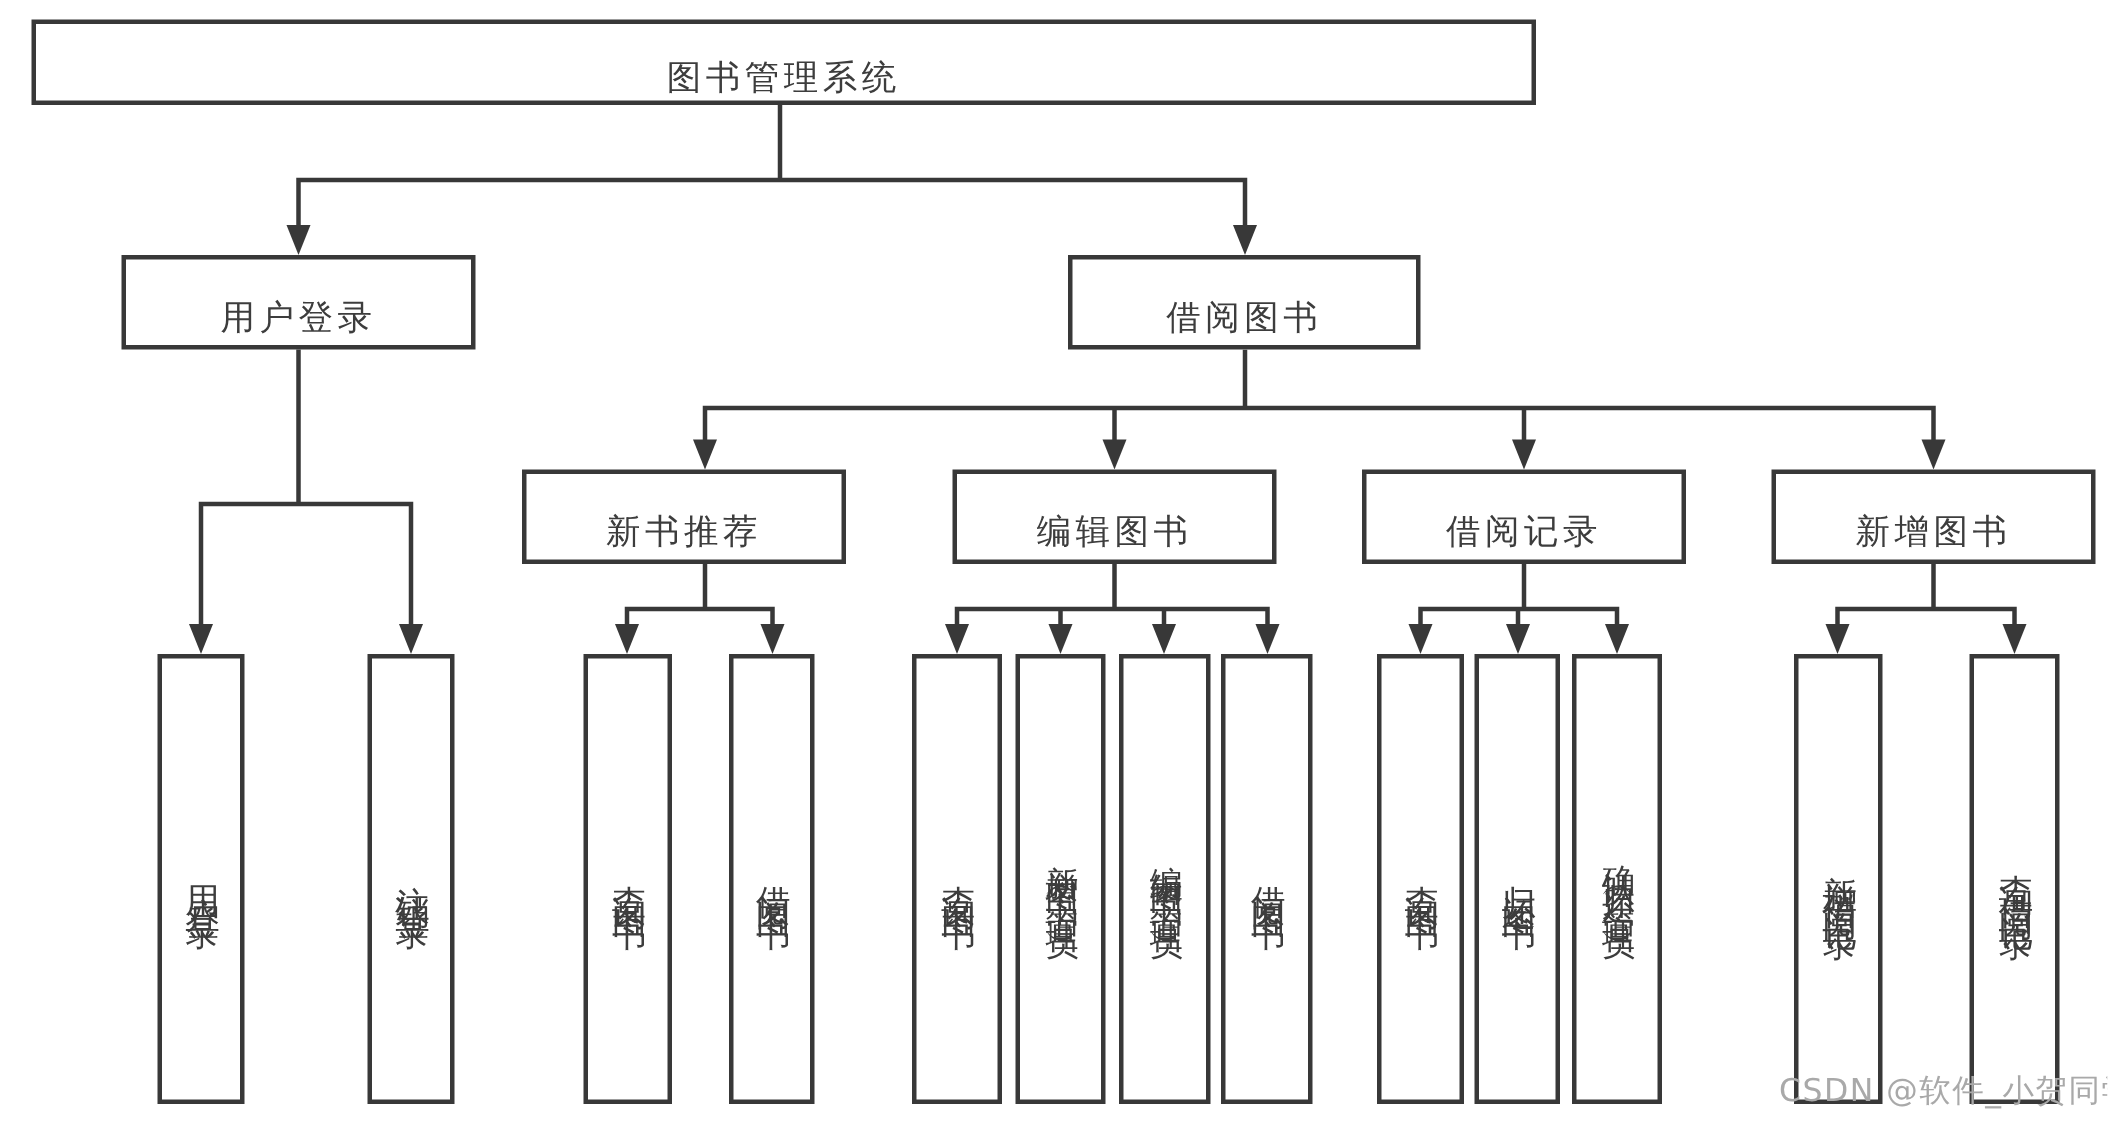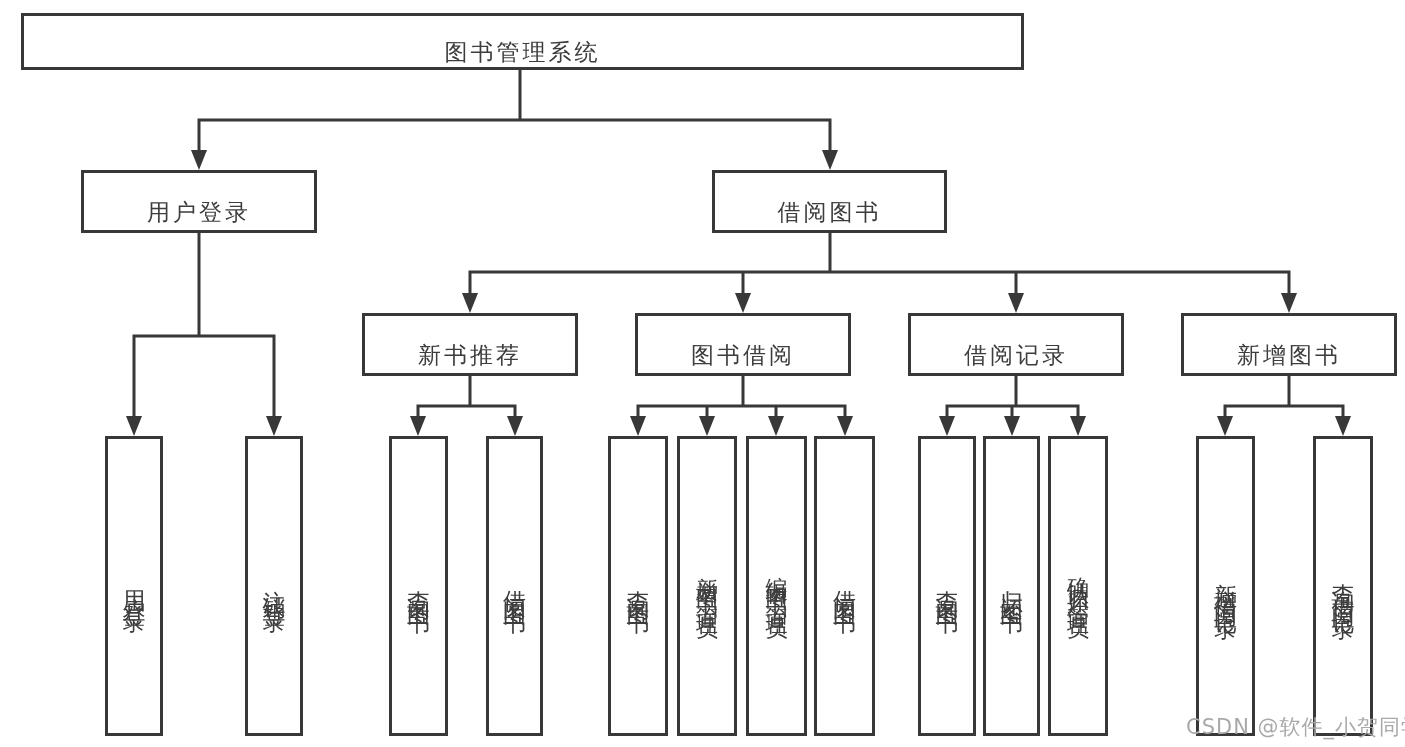--- a/index.html
+++ b/index.html
@@ -106,25 +106,25 @@
     <span class="hlabel">图书管理系统</span>
   </div>
 
   <div class="node" style="left:81px;top:170px;width:236px;height:63px">
     <span class="hlabel">用户登录</span>
   </div>
   <div class="node" style="left:712px;top:170px;width:235px;height:63px">
     <span class="hlabel">借阅图书</span>
   </div>
 
-  <div class="node" style="left:362px;top:313px;width:216px;height:63px">
+  <div class="node" style="left:348px;top:313px;width:216px;height:63px">
     <span class="hlabel">新书推荐</span>
   </div>
   <div class="node" style="left:635px;top:313px;width:216px;height:63px">
-    <span class="hlabel">图书借阅</span>
+    <span class="hlabel">编辑图书</span>
   </div>
   <div class="node" style="left:908px;top:313px;width:216px;height:63px">
     <span class="hlabel">借阅记录</span>
   </div>
   <div class="node" style="left:1181px;top:313px;width:216px;height:63px">
     <span class="hlabel">新增图书</span>
   </div>
 
   <div class="node vnode" style="left:105px;top:436px;width:58px;height:300px">
     <span class="vlabel">用户登录</span>

